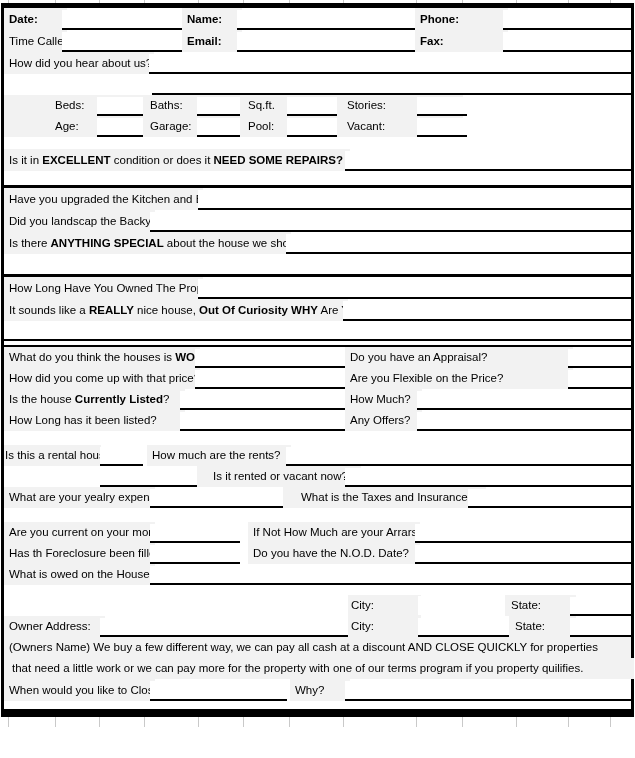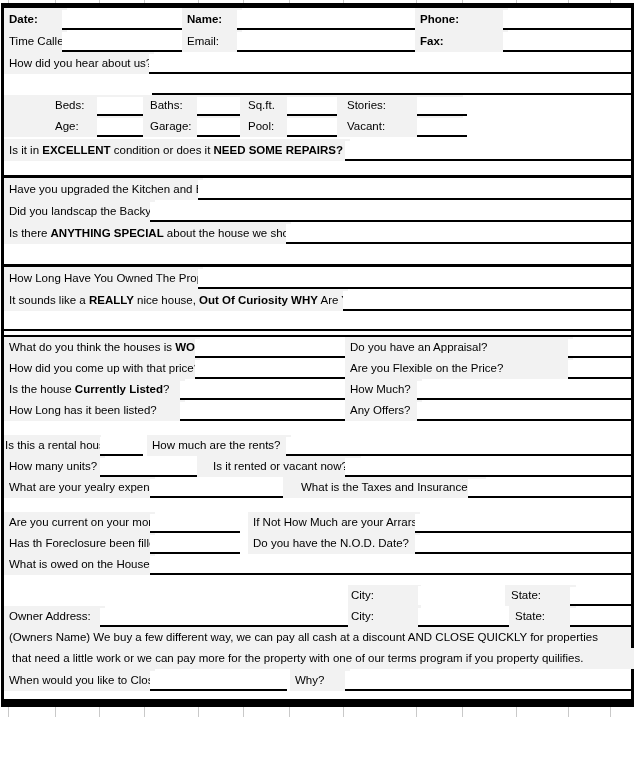--- a/index.html
+++ b/index.html
@@ -56,21 +56,21 @@
     <span class="lbl" style="left:0;width:58px;font-weight:bold">Date:</span>
     <span class="fld" style="left:58px;width:120px"></span>
     <span class="lbl" style="left:178px;width:55px;font-weight:bold">Name:</span>
     <span class="fld" style="left:233px;width:178px"></span>
     <span class="lbl" style="left:411px;width:88px;font-weight:bold">Phone:</span>
     <span class="fld" style="left:499px;width:128px"></span>
   </div>
   <div class="row h22">
     <span class="lbl" style="left:0;width:58px">Time Called</span>
     <span class="fld" style="left:58px;width:120px"></span>
-    <span class="lbl" style="left:178px;width:55px;font-weight:normal">Email:</span>
+    <span class="lbl" style="left:178px;width:55px;font-weight:bold">Email:</span>
     <span class="fld" style="left:233px;width:178px"></span>
     <span class="lbl" style="left:411px;width:88px;font-weight:bold">Fax:</span>
     <span class="fld" style="left:499px;width:128px"></span>
   </div>
   <div class="row h22">
     <span class="lbl" style="left:0;width:145px">How did you hear about us?</span>
     <span class="fld" style="left:145px;width:482px"></span>
   </div>
   <div class="row">
     <span class="fld" style="left:148px;width:479px"></span>
@@ -90,21 +90,21 @@
     <span class="band" style="width:459px"></span>
     <span class="lblt" style="left:51px">Age:</span>
     <span class="fld" style="left:93px;width:46px"></span>
     <span class="lblt" style="left:146px">Garage:</span>
     <span class="fld" style="left:193px;width:43px"></span>
     <span class="lblt" style="left:244px">Pool:</span>
     <span class="fld" style="left:283px;width:50px"></span>
     <span class="lblt" style="left:343px">Vacant:</span>
     <span class="fld" style="left:413px;width:50px"></span>
   </div>
-  <div class="row h22" style="margin-top:2px">
+  <div class="row h22" style="margin-top:12px">
     <span class="lbl" style="left:0;width:341px"><span>Is it in </span><b>EXCELLENT</b><span> condition or does it </span><b>NEED SOME REPAIRS?</b></span>
     <span class="fld" style="left:341px;width:286px"></span>
   </div>
   <div class="row h14"></div>
   <div class="hdiv"></div>
 
   <div class="row h22">
     <span class="lbl" style="left:0;width:194px">Have you upgraded the Kitchen and Bath?</span>
     <span class="fld" style="left:194px;width:433px"></span>
   </div>
@@ -158,21 +158,20 @@
   </div>
   <div class="row h14"></div>
 
   <div class="row">
     <span class="lbl" style="left:0;width:96px;padding-left:1px">Is this a rental houses?</span>
     <span class="fld" style="left:96px;width:43px"></span>
     <span class="lbl" style="left:143px;width:139px">How much are the rents?</span>
     <span class="fld" style="left:282px;width:345px"></span>
   </div>
   <div class="row">
-    <span class="lbl" style="left:0;width:96px">How many units?</span>
     <span class="fld" style="left:96px;width:97px"></span>
     <span class="lbl" style="left:193px;width:148px;padding-left:16px">Is it rented or vacant now?</span>
     <span class="fld" style="left:341px;width:286px"></span>
   </div>
   <div class="row">
     <span class="lbl" style="left:0;width:146px">What are your yealry expenses?</span>
     <span class="fld" style="left:146px;width:133px"></span>
     <span class="lbl" style="left:279px;width:185px;padding-left:18px">What is the Taxes and Insurance?</span>
     <span class="fld" style="left:464px;width:163px"></span>
   </div>

